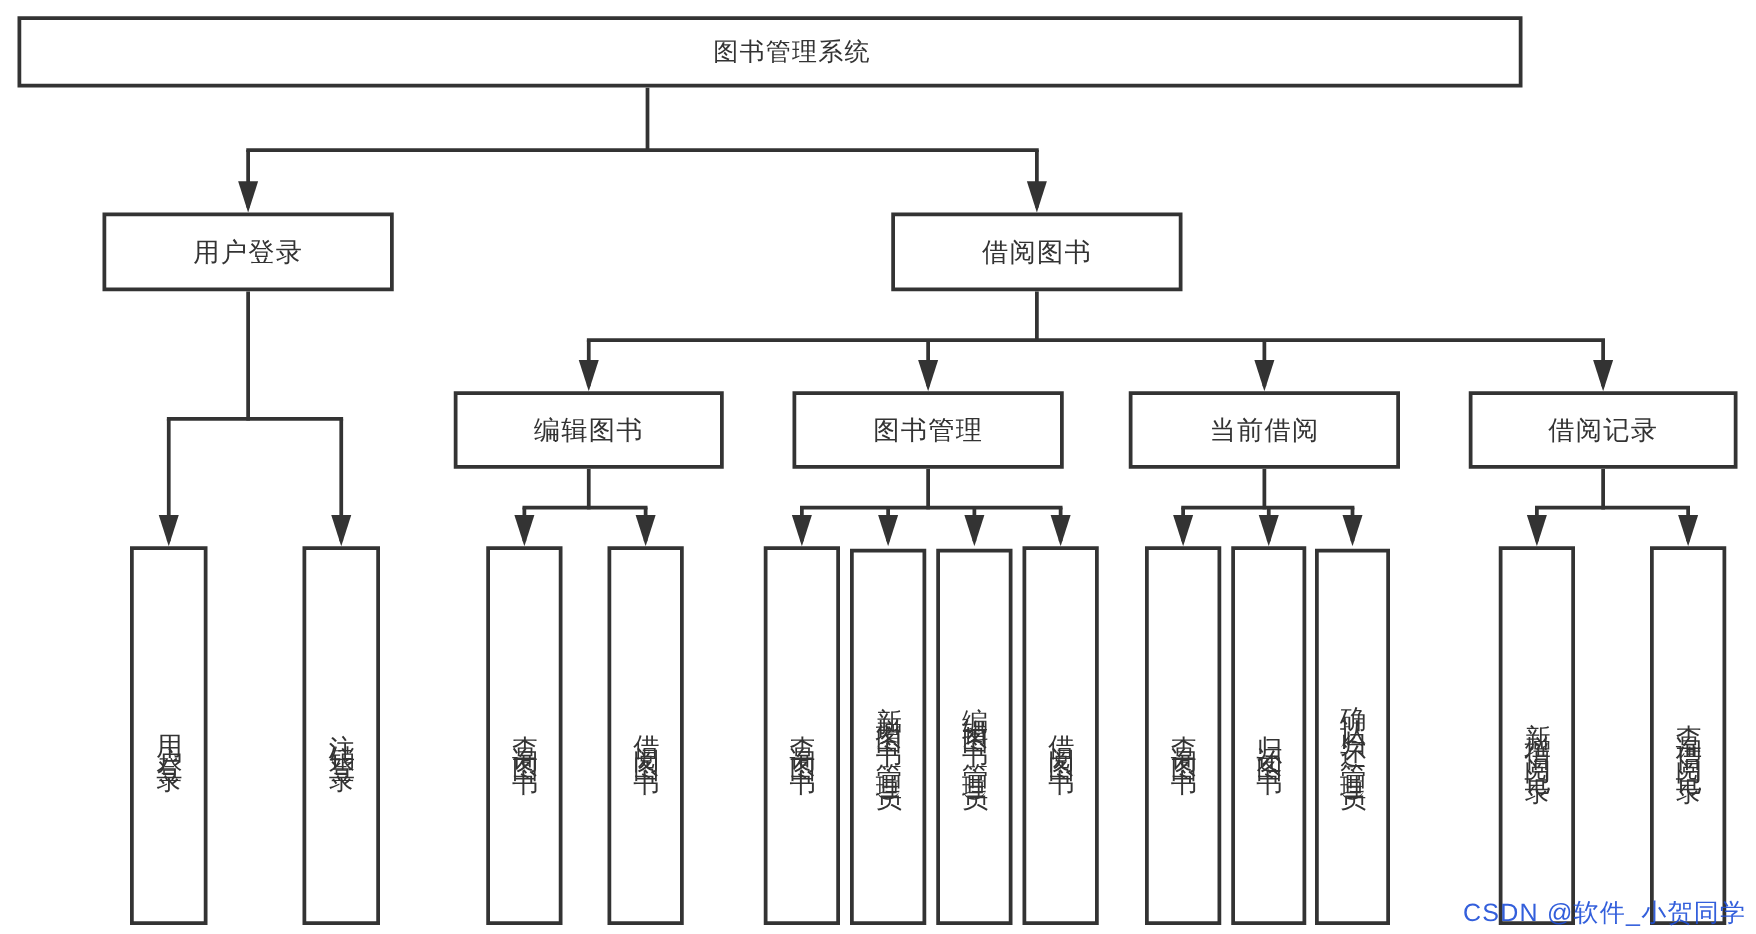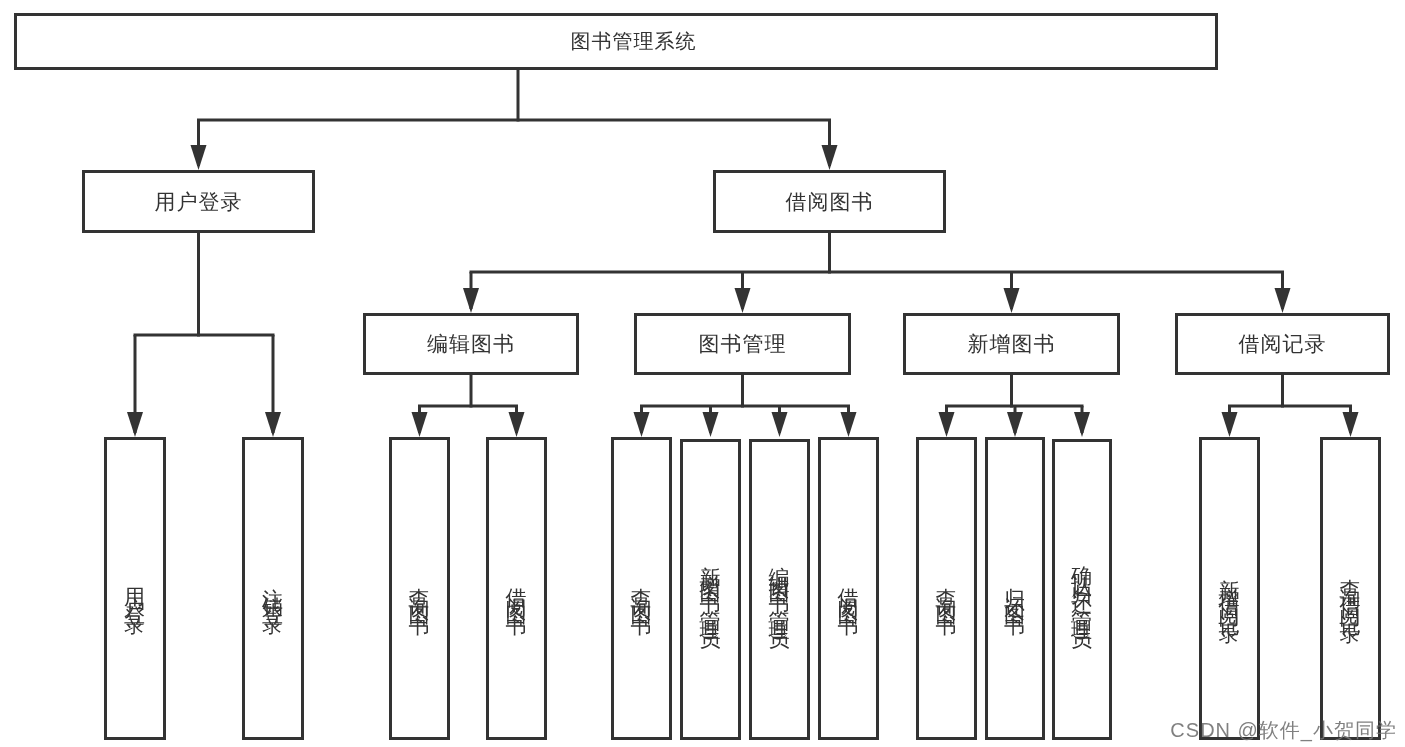--- a/index.html
+++ b/index.html
@@ -28,21 +28,21 @@
     writing-mode:vertical-rl;
     text-orientation:mixed;
     font-size:21px;
     letter-spacing:9px;
     line-height:1;
   }
   .watermark{
     position:absolute;
     right:8px;bottom:3px;
     font-size:20px;
-    color:#737373;
+    color:#1d4ed8;
     letter-spacing:1px;
     z-index:5;
     opacity:.9;
   }
 </style>
 </head>
 <body>
 
 <div class="canvas">
 
@@ -133,21 +133,21 @@
     <span>借阅图书</span>
   </div>
 
   <div class="node h" style="left:363px;top:313px;width:216px;height:62px;">
     <span>编辑图书</span>
   </div>
   <div class="node h" style="left:634px;top:313px;width:217px;height:62px;">
     <span>图书管理</span>
   </div>
   <div class="node h" style="left:903px;top:313px;width:217px;height:62px;">
-    <span>新增图书</span>
+    <span>当前借阅</span>
   </div>
   <div class="node h" style="left:1175px;top:313px;width:215px;height:62px;">
     <span>借阅记录</span>
   </div>
 
   <div class="node v" style="left:104px;top:437px;width:62px;height:303px;">
     <span>用户登录</span>
   </div>
   <div class="node v" style="left:242px;top:437px;width:62px;height:303px;">
     <span>注销登录</span>

